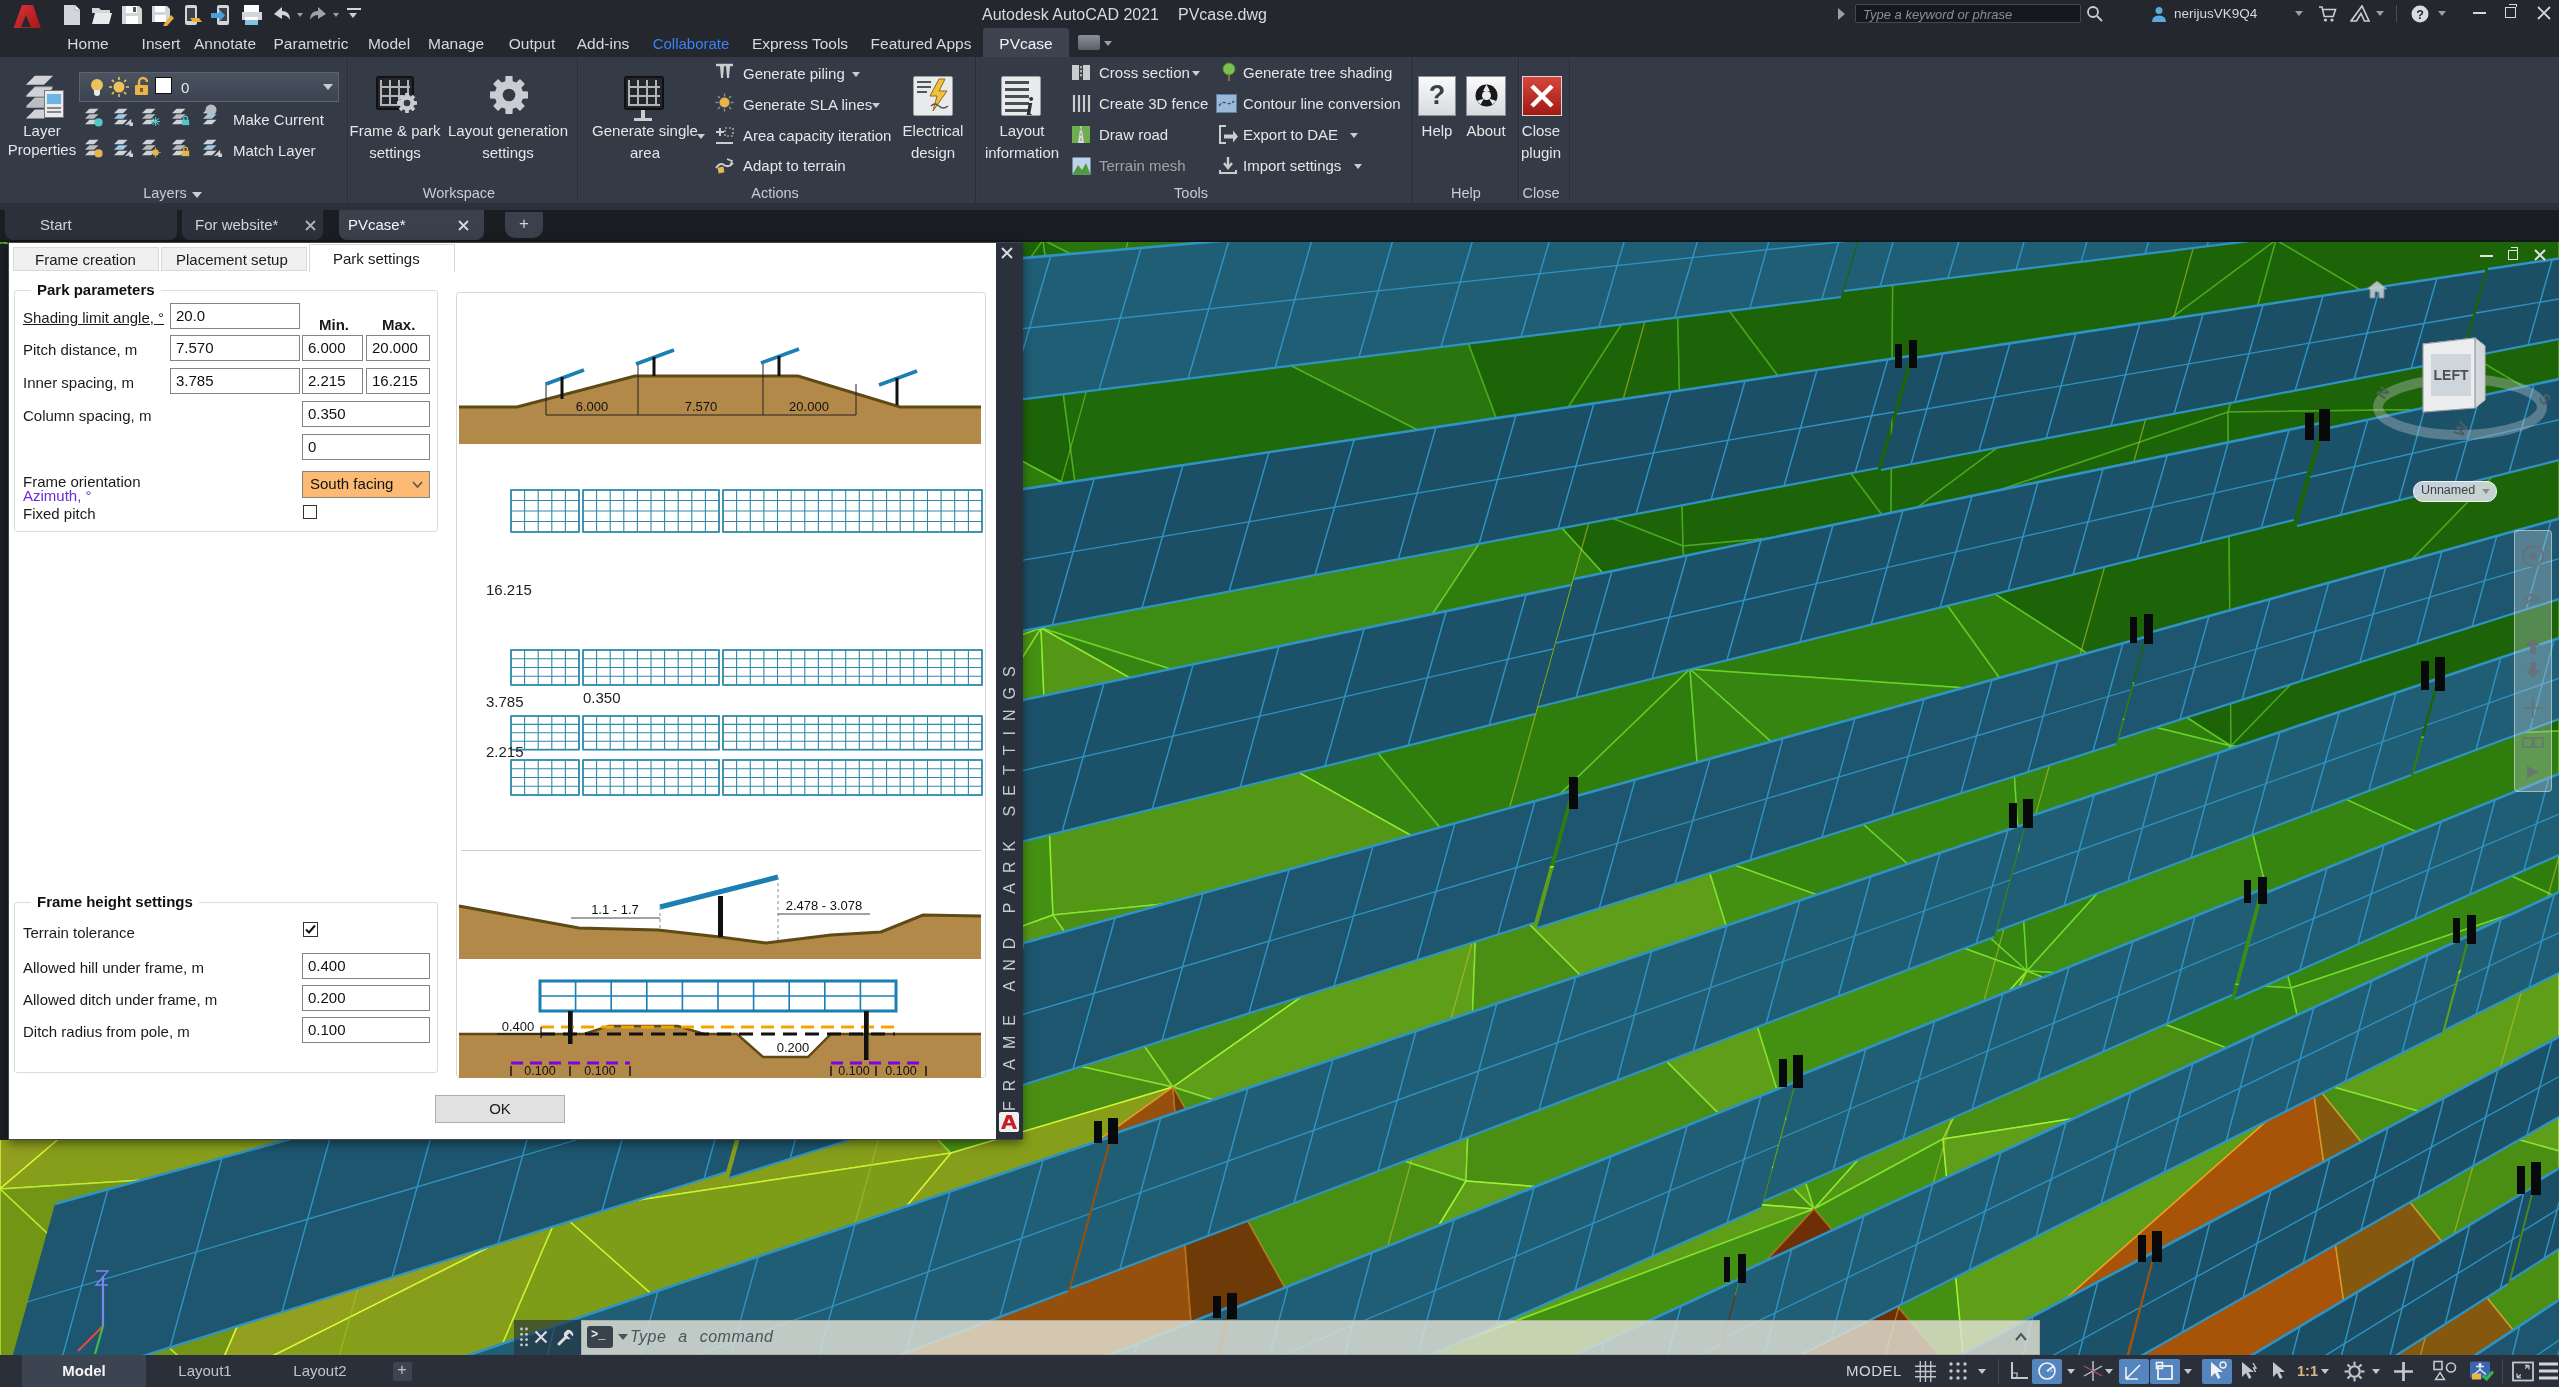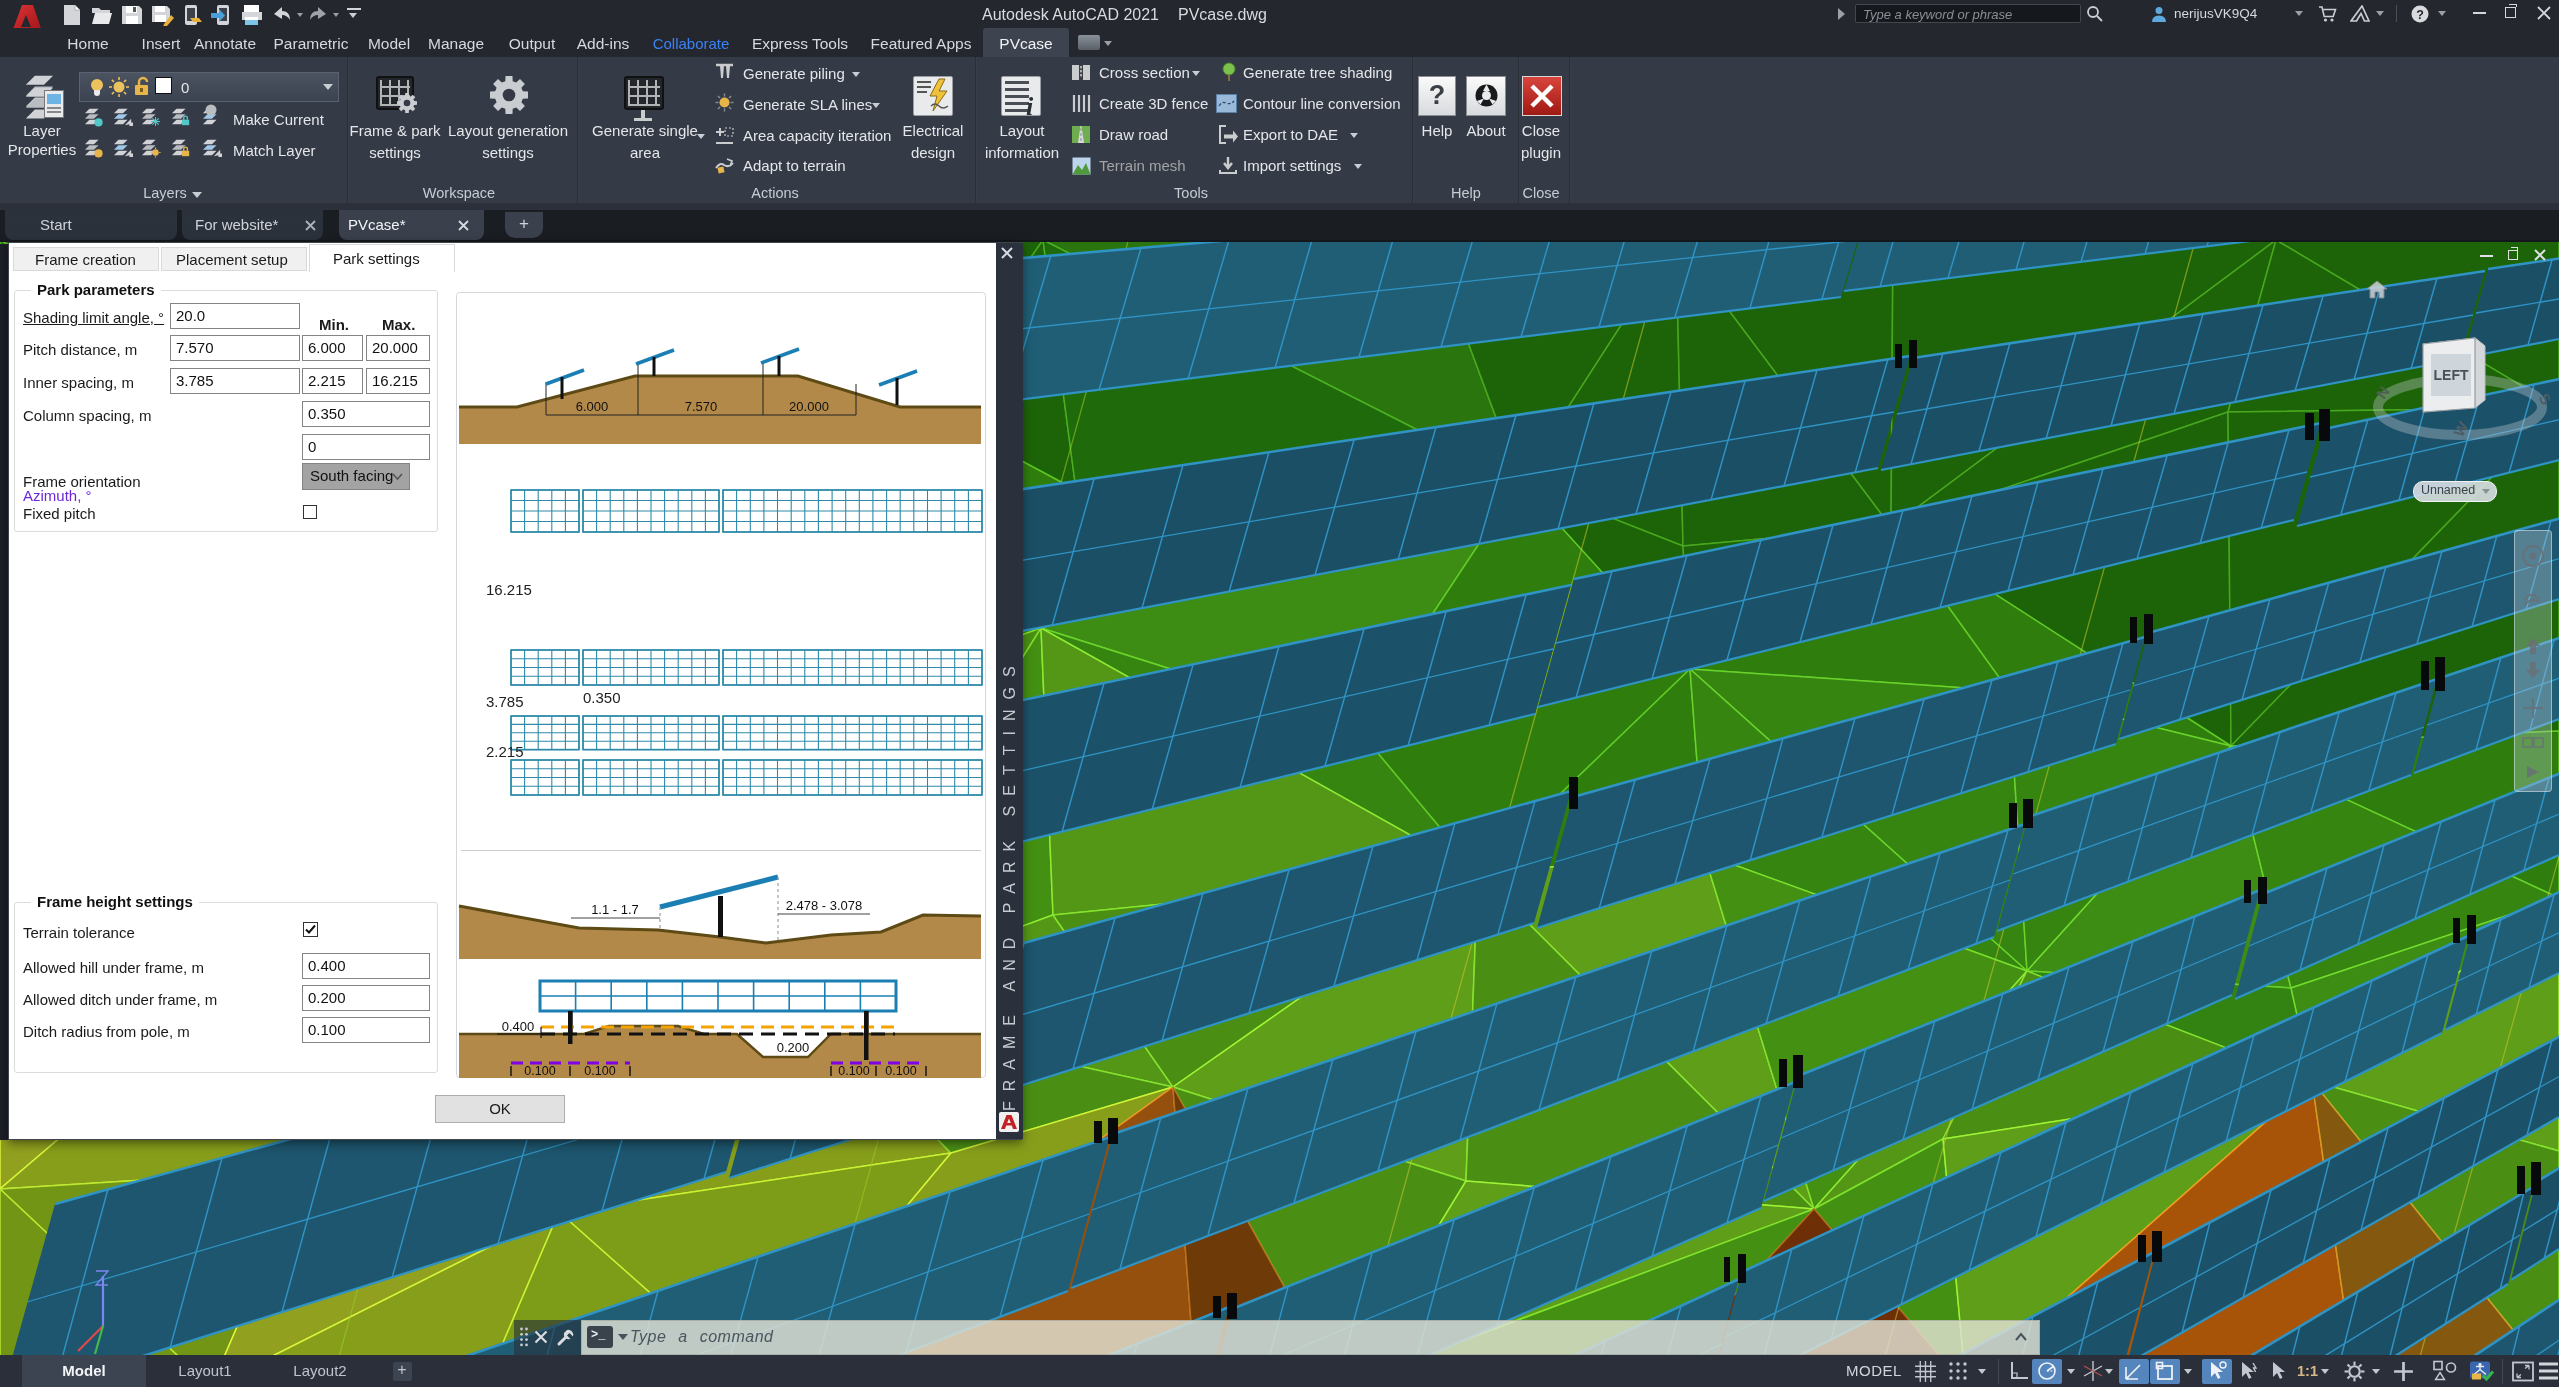--- a/index.html
+++ b/index.html
@@ -1245,21 +1245,21 @@
     <div style="position:absolute;left:293px;top:158px;width:128px;height:26px;border:1px solid #848484;background:#fff;">
       <div style="position:absolute;left:5px;top:3px;font-size:15px;color:#111;">0.350</div>
     </div>
     <div style="position:absolute;left:14px;top:197px;font-size:15px;color:#6d28d9;white-space:nowrap;margin-top:47px;">Azimuth, °</div>
     <div style="position:absolute;left:293px;top:191px;width:128px;height:26px;border:1px solid #848484;background:#fff;">
       <div style="position:absolute;left:5px;top:3px;font-size:15px;color:#111;">0</div>
     </div>
     <div style="position:absolute;left:310px;top:73px;font-size:15px;color:#1a1a1a;white-space:nowrap;"><b>Min.</b></div>
     <div style="position:absolute;left:373px;top:73px;font-size:15px;color:#1a1a1a;white-space:nowrap;"><b>Max.</b></div>
     <div style="position:absolute;left:14px;top:230px;font-size:15px;color:#1a1a1a;white-space:nowrap;">Frame orientation</div>
-    <div style="position:absolute;left:293px;top:220px;width:108px;height:27px;background:#a3a3a3;border:1px solid #848484;">
+    <div style="position:absolute;left:293px;top:228px;width:128px;height:27px;background:#fdba74;border:1px solid #848484;">
       <div style="position:absolute;left:7px;top:3px;font-size:15px;color:#111;">South facing</div>
       <svg style="position:absolute;right:6px;top:9px" width="11" height="8" viewBox="0 0 11 8">
         <path d="M1 1 L5.5 6 L10 1" stroke="#555" stroke-width="1.6" fill="none"></path>
       </svg>
     </div>
     <div style="position:absolute;left:14px;top:262px;font-size:15px;color:#1a1a1a;white-space:nowrap;">Fixed pitch</div>
     <div style="position:absolute;left:294px;top:262px;width:14px;height:14px;background:#fff;border:1.4px solid #333;"></div>
     <div style="position:absolute;left:5px;top:659px;width:424px;height:171px;border:1px solid #dcdcdc;border-radius:3px;"></div>
     <div style="position:absolute;left:22px;top:650px;font-size:15px;color:#111;white-space:nowrap;"><span style="background:#fff;padding:0 6px;font-weight:bold;">Frame height settings</span></div>
     <div style="position:absolute;left:14px;top:681px;font-size:15px;color:#1a1a1a;white-space:nowrap;">Terrain tolerance</div>

